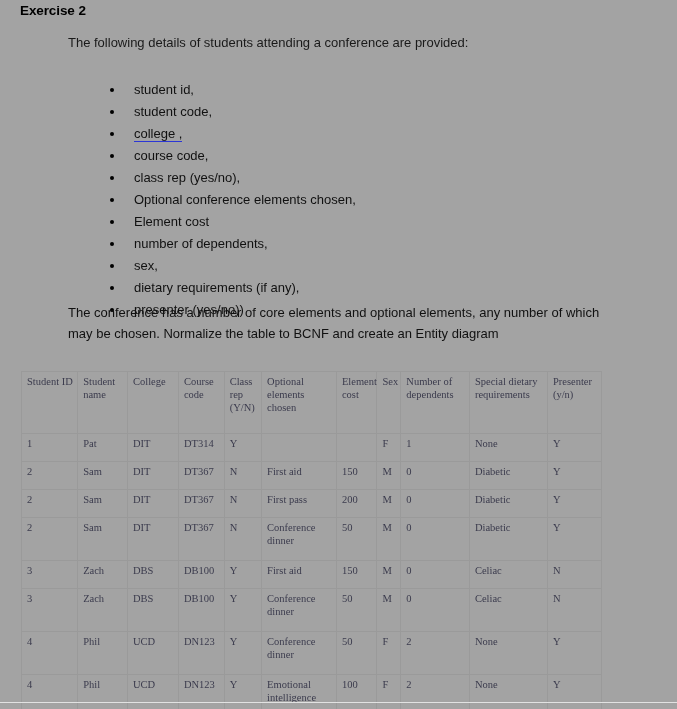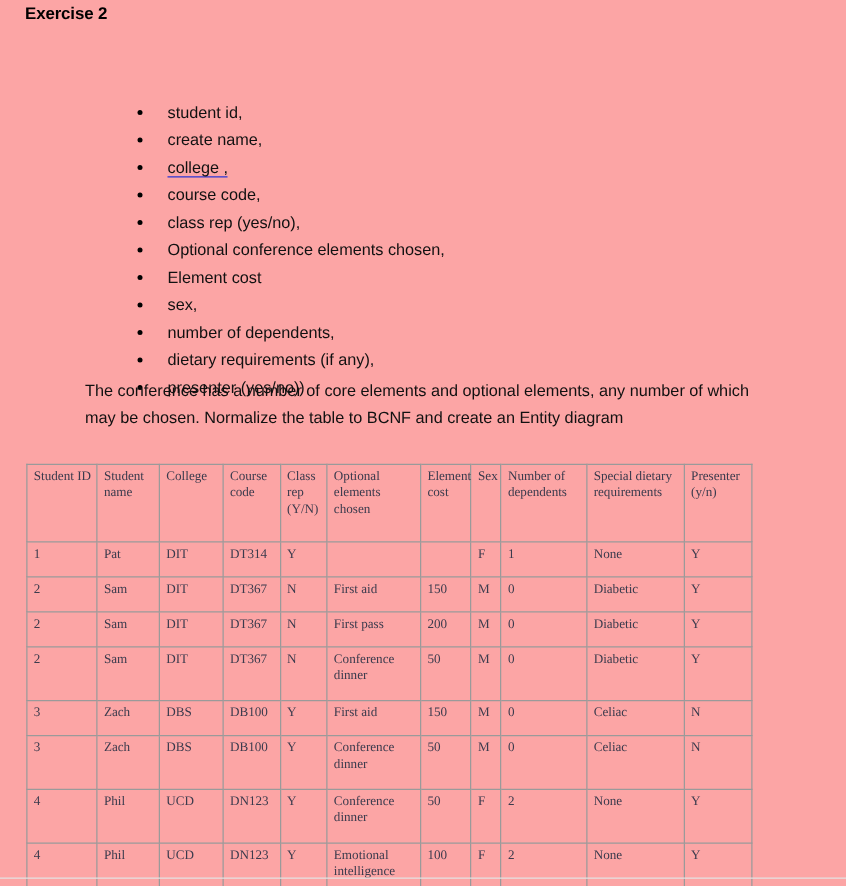--- a/index.html
+++ b/index.html
@@ -15,21 +15,21 @@
     overflow: hidden;
     font-family: "Liberation Sans", sans-serif;
     color: #000000;
   }
 
   .page {
     position: absolute;
     left: 0; top: 0;
     width: 677px;
     height: 709px;
-    background: #fca5a5;
+    background: #a3a3a3;
   }
 
   
   .exercise-title {
     position: absolute;
     left: 20px;
     top: 3px;
     font-size: 13.5px;
     font-weight: bold;
     letter-spacing: -0.1px;
@@ -140,31 +140,32 @@
     background: #e2e2e2;
   }
 </style>
 </head>
 <body>
 
 <div class="page">
 
   <div class="exercise-title">Exercise 2</div>
 
+  <div class="intro">The following details of students attending a conference are provided:</div>
 
   <ul class="bullets" id="bullet-list">
       <li><span class="bullet-dot"></span><span class="bullet-text">student id,</span></li>
-      <li><span class="bullet-dot"></span><span class="bullet-text">create name,</span></li>
+      <li><span class="bullet-dot"></span><span class="bullet-text">student code,</span></li>
       <li><span class="bullet-dot"></span><span class="bullet-text grammar">college ,</span></li>
       <li><span class="bullet-dot"></span><span class="bullet-text">course code,</span></li>
       <li><span class="bullet-dot"></span><span class="bullet-text"> class rep (yes/no),</span></li>
       <li><span class="bullet-dot"></span><span class="bullet-text">Optional conference elements chosen,</span></li>
       <li><span class="bullet-dot"></span><span class="bullet-text">Element cost</span></li>
+      <li><span class="bullet-dot"></span><span class="bullet-text">number of dependents,</span></li>
       <li><span class="bullet-dot"></span><span class="bullet-text">sex,</span></li>
-      <li><span class="bullet-dot"></span><span class="bullet-text">number of dependents,</span></li>
       <li><span class="bullet-dot"></span><span class="bullet-text">dietary requirements (if any),</span></li>
       <li><span class="bullet-dot"></span><span class="bullet-text">presenter (yes/no))</span></li>
     </ul>
 
   <div class="closing">The conference has a number of core elements and optional elements, any number of which may be chosen. Normalize the table to BCNF and create an Entity diagram</div>
 
   <table class="data-table">
     <colgroup>
       <col class="c0">
         <col class="c1">

